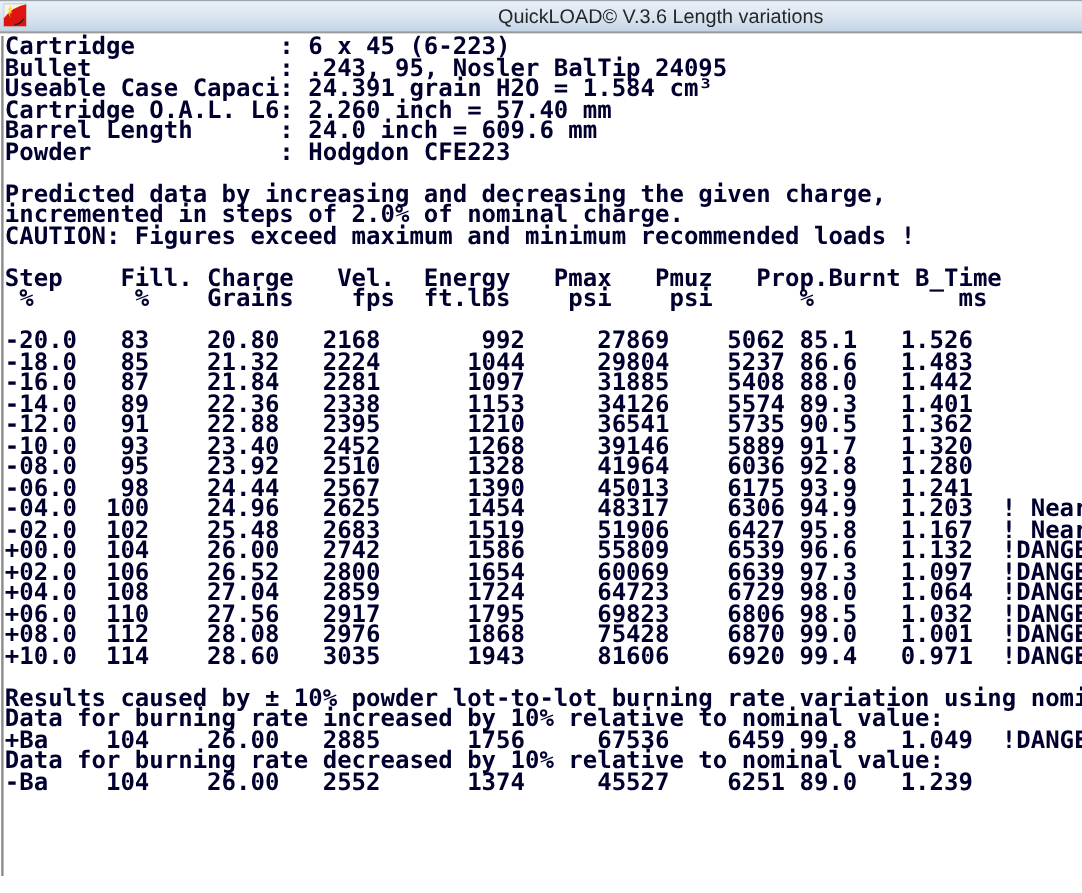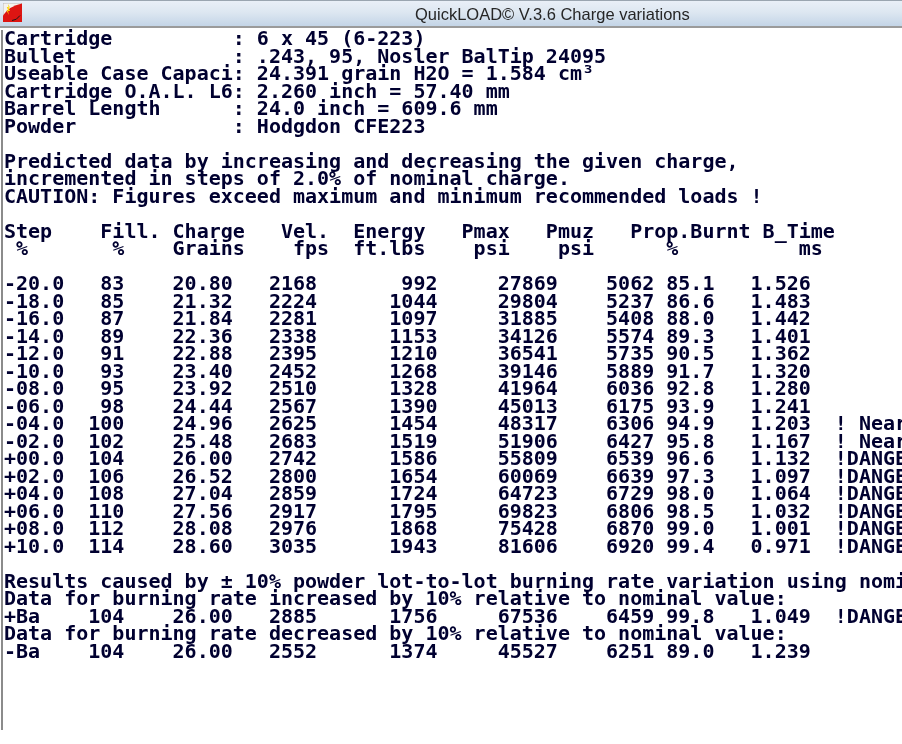--- a/index.html
+++ b/index.html
@@ -64,21 +64,21 @@
 
   <div class="titlebar">
     <span class="app-icon">
       <svg width="19" height="19" viewBox="0 0 19 19">
         <rect x="0" y="0" width="19" height="19" fill="#f4f2ee" stroke="#b9b9b9" stroke-width="1"></rect>
         <path d="M0,19 L0,12.5 Q6,3 19,0.5 L19,19 Z" fill="#dd1512"></path>
         <path d="M5,1 L7,4.5 L5.5,4.5 L7,8 L5,8 L6,12 L3.5,7.5 L5.2,7.5 L3.8,4 L5.5,4 Z" fill="#ffd800"></path>
         <path d="M9,17.5 Q13.5,17.5 17,12.5" fill="none" stroke="#1a1a1a" stroke-width="1"></path>
       </svg>
     </span>
-    <span class="title">QuickLOAD© V.3.6 Charge variations</span>
+    <span class="title">QuickLOAD© V.3.6 Length variations</span>
   </div>
 
   <div class="content">
     <div class="edge-left"></div>
     <pre id="report">Cartridge          : 6 x 45 (6-223)
 Bullet             : .243, 95, Nosler BalTip 24095
 Useable Case Capaci: 24.391 grain H2O = 1.584 cm³
 Cartridge O.A.L. L6: 2.260 inch = 57.40 mm
 Barrel Length      : 24.0 inch = 609.6 mm
 Powder             : Hodgdon CFE223

